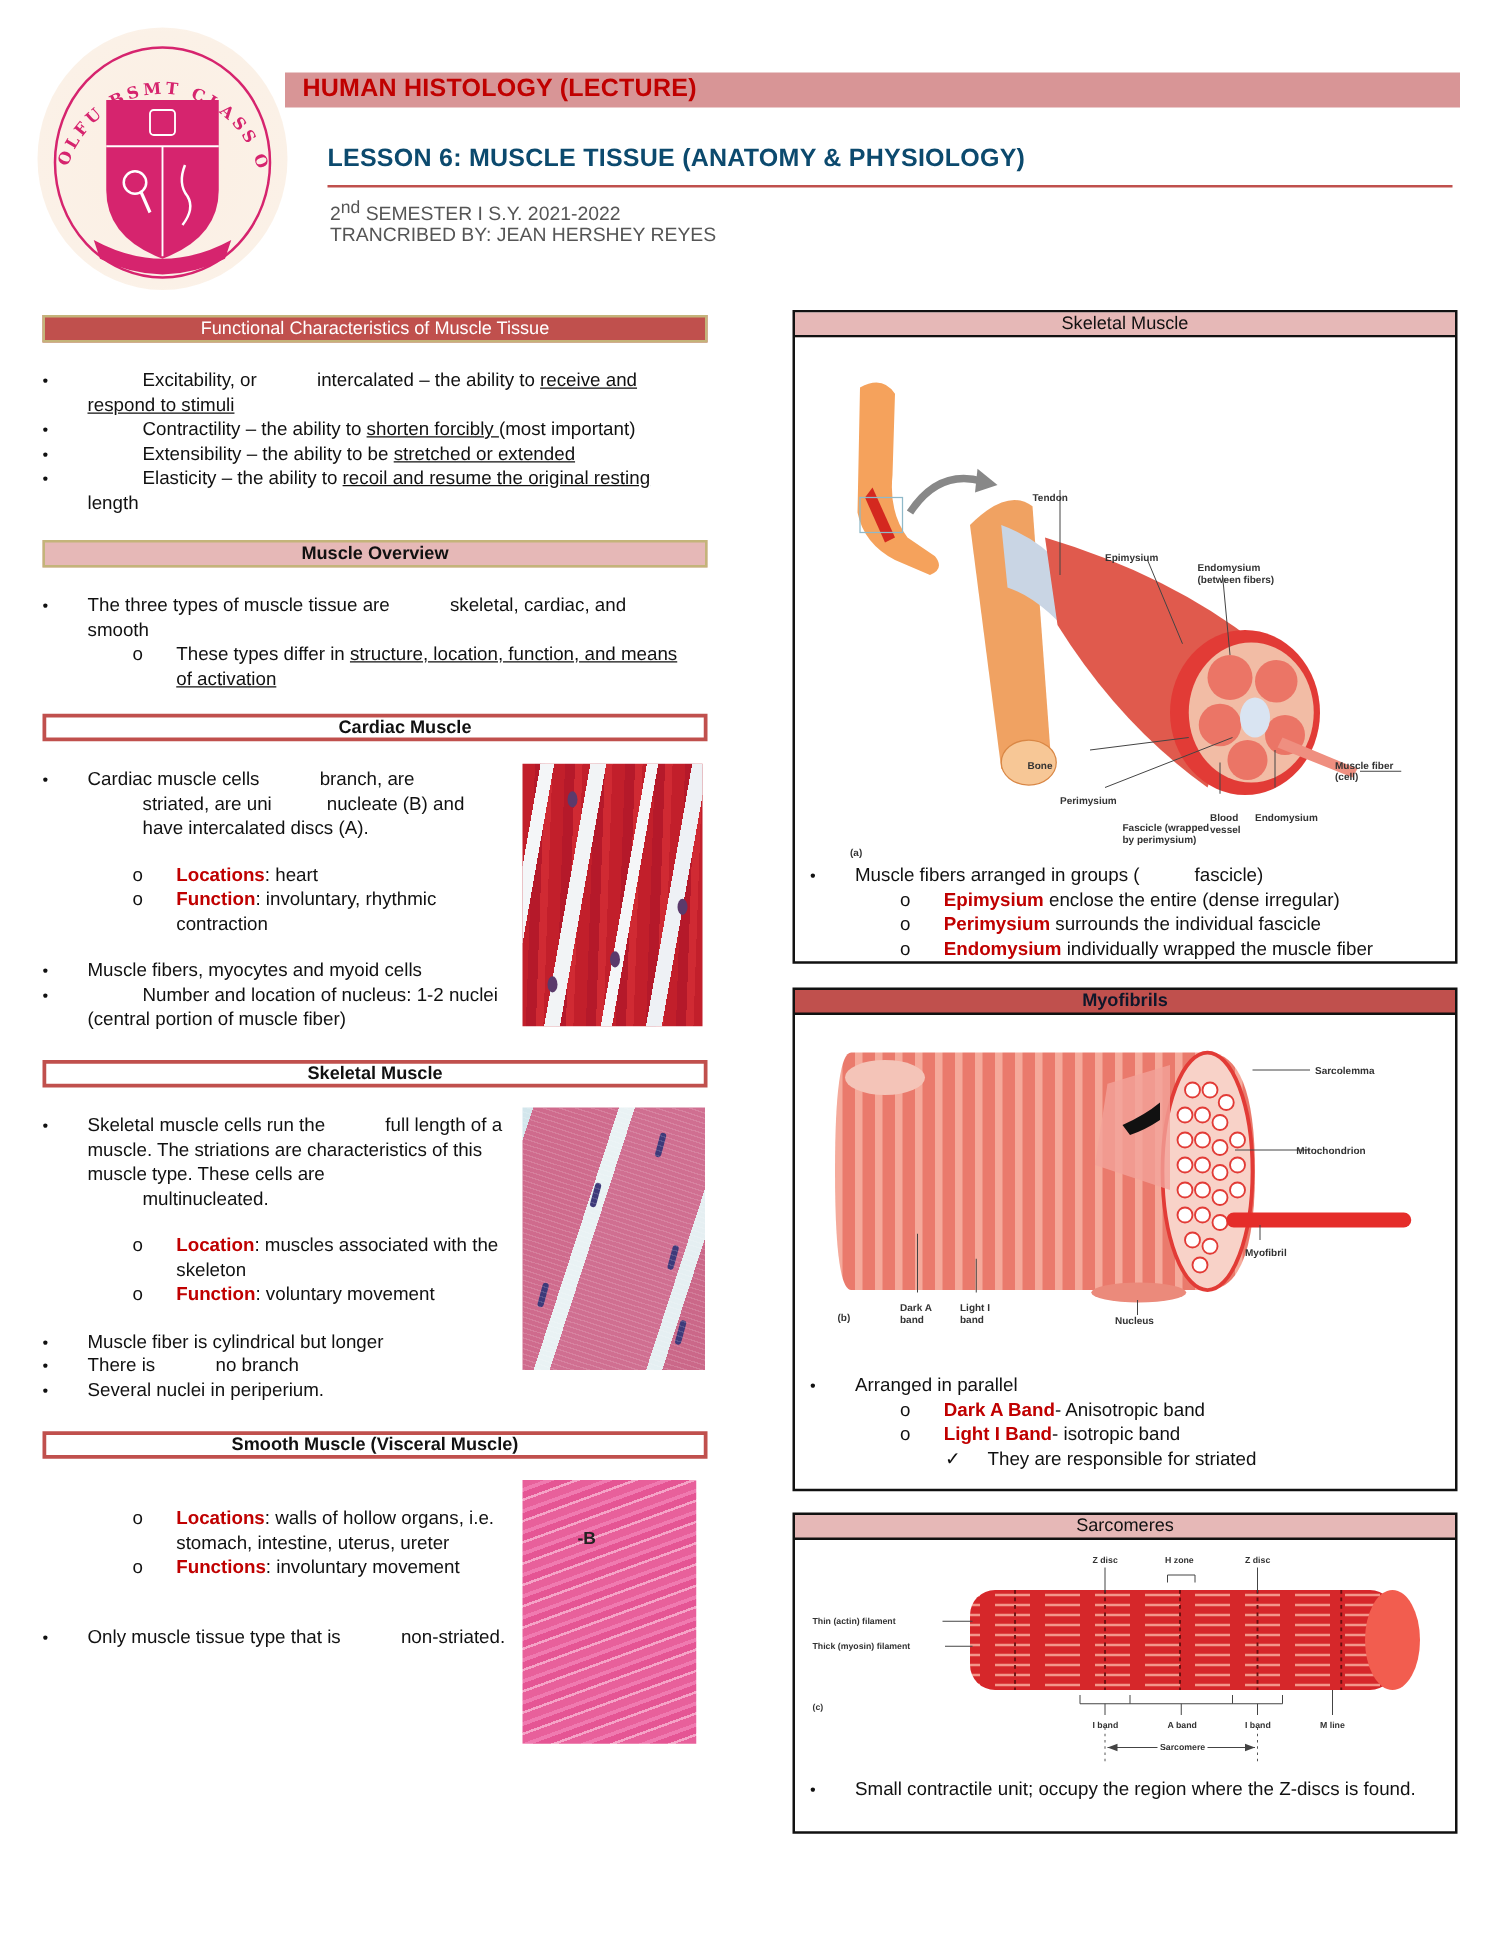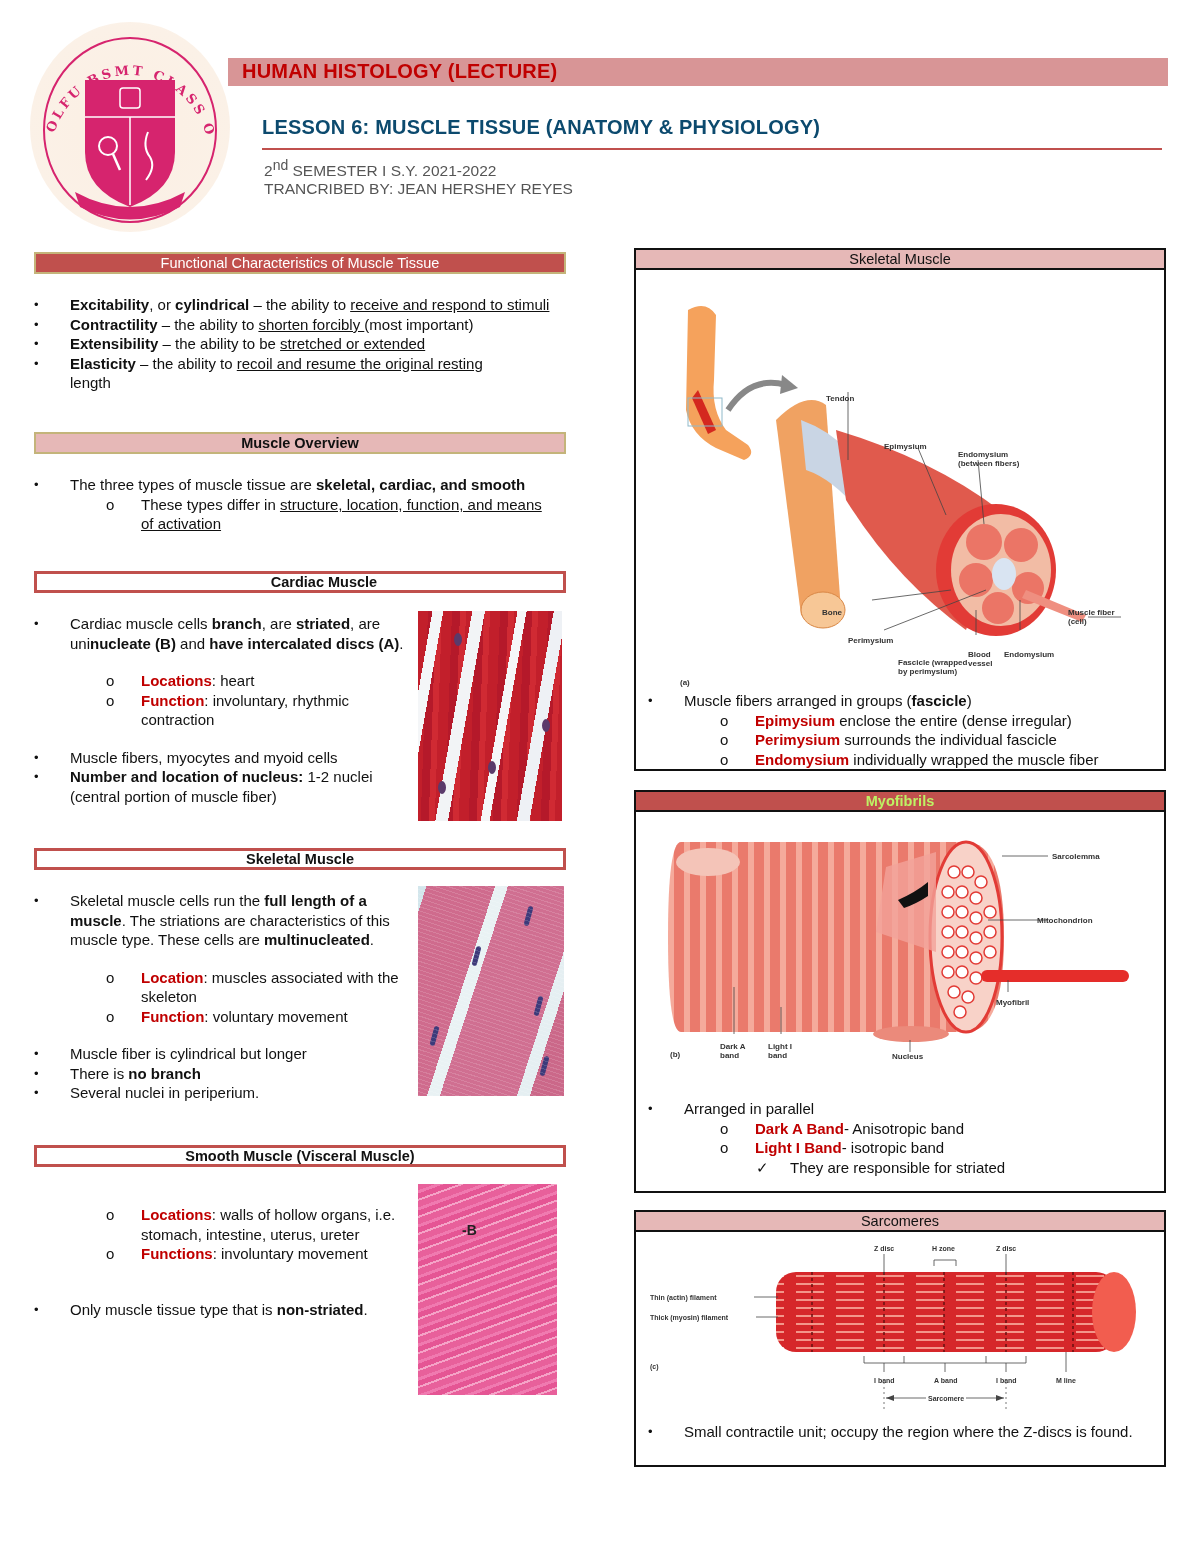--- a/index.html
+++ b/index.html
@@ -25,21 +25,21 @@
   .sec-white { background: #fff; color: #111; border: 3px solid #c0504d; line-height: 16px; font-weight: bold; }
 
   
   .blk { position: absolute; font-size: 15px; line-height: 19.5px; }
   .li { position: relative; padding-left: 36px; }
   .li::before { content: "•"; position: absolute; left: 0; top: 0; font-size: 13px; }
   .sub { position: relative; padding-left: 107px; }
   .sub .o { position: absolute; left: 72px; top: 0; }
   .sub3 { position: relative; padding-left: 142px; }
   .sub3 .ck { position: absolute; left: 108px; top: 0; }
-  b { font-weight: bold; }
+  b { font-weight: normal; margin-left: 44px; }
   .u { text-decoration: underline; }
   .red { color: #c00000; font-weight: bold; }
   .gap { height: 18px; }
 
   
   .histo { position: absolute; overflow: hidden; }
   .cardiac-img { left: 418px; top: 611px; width: 144px; height: 210px;
     background:
       linear-gradient(100deg, transparent 0 8%, #f4f6f8 8% 14%, transparent 14% 30%, #f2f4f6 30% 37%, transparent 37% 55%, #f5f6f8 55% 60%, transparent 60% 75%, #eef1f5 75% 82%, transparent 82%),
       repeating-linear-gradient(92deg, #c21f2b 0 10px, #b5192a 10px 18px, #d02a33 18px 24px);
@@ -55,21 +55,21 @@
   .smooth-img { left: 418px; top: 1184px; width: 139px; height: 211px;
     background:
       repeating-linear-gradient(160deg, #e8609b 0 6px, #f07ab0 6px 9px, #e55594 9px 14px, #f5a3c7 14px 16px);
   }
   .smooth-img .lbl { position: absolute; left: 44px; top: 38px; font-weight: bold; font-size: 14px; color: #222; }
 
   
   .rbox { position: absolute; left: 634px; width: 532px; border: 2px solid #111; }
   .rhead { height: 20px; text-align: center; font-size: 14.5px; line-height: 18px; border-bottom: 2px solid #111; }
   .rhead.pink { background: #e6b8b7; color: #111; }
-  .rhead.red { background: #c0504d; color: #bef264; font-weight: bold; }
+  .rhead.red { background: #c0504d; color: #0f172a; font-weight: bold; }
   .fig { position: relative; background: #fff; }
   .fig svg { display: block; }
   .fig .lab { position: absolute; font-size: 8px; font-weight: bold; color: #333; line-height: 9px; }
 
   .page-num { position: absolute; left: 0; width: 1200px; top: 1565px; text-align: left; font-size: 15px; }
 </style>
 </head>
 <body>
 
 <div class="logo">
@@ -94,21 +94,21 @@
 
 <div class="hdr-band"></div>
 <div class="hdr-title">HUMAN HISTOLOGY  (LECTURE)</div>
 <div class="hdr-lesson">LESSON 6: MUSCLE TISSUE (ANATOMY &amp; PHYSIOLOGY)</div>
 <div class="hdr-rule"></div>
 <div class="hdr-sem"><span>2</span><sup>nd</sup><span> SEMESTER I S.Y. 2021-2022</span></div>
 <div class="hdr-by">TRANCRIBED BY: JEAN HERSHEY REYES</div>
 
 <div class="sec sec-red" style="top:252px;">Functional Characteristics of Muscle Tissue</div>
 <div class="blk" style="left:34px; top:295px; width:520px;">
-  <div class="li"><b>Excitability</b><span>, or </span><b>cylindrical</b><span> – the ability to </span><span class="u">receive and respond to stimuli</span></div>
+  <div class="li"><b>Excitability</b><span>, or </span><b>intercalated</b><span> – the ability to </span><span class="u">receive and respond to stimuli</span></div>
   <div class="li"><b>Contractility</b><span> – the ability to </span><span class="u">shorten forcibly </span><span>(most important)</span></div>
   <div class="li"><b>Extensibility</b><span> – the ability to be </span><span class="u">stretched or extended</span></div>
   <div class="li"><b>Elasticity</b><span> – the ability to </span><span class="u">recoil and resume the original resting</span><br><span> length</span></div>
 </div>
 
 <div class="sec sec-pink" style="top:432px; font-weight:bold;">Muscle Overview</div>
 <div class="blk" style="left:34px; top:475px; width:510px;">
   <div class="li"><span>The three types of muscle tissue are </span><b>skeletal, cardiac, and smooth</b></div>
   <div class="sub"><span class="o">o</span><span>These types differ in </span><span class="u">structure, location, function, and means of activation</span></div>
 </div>

